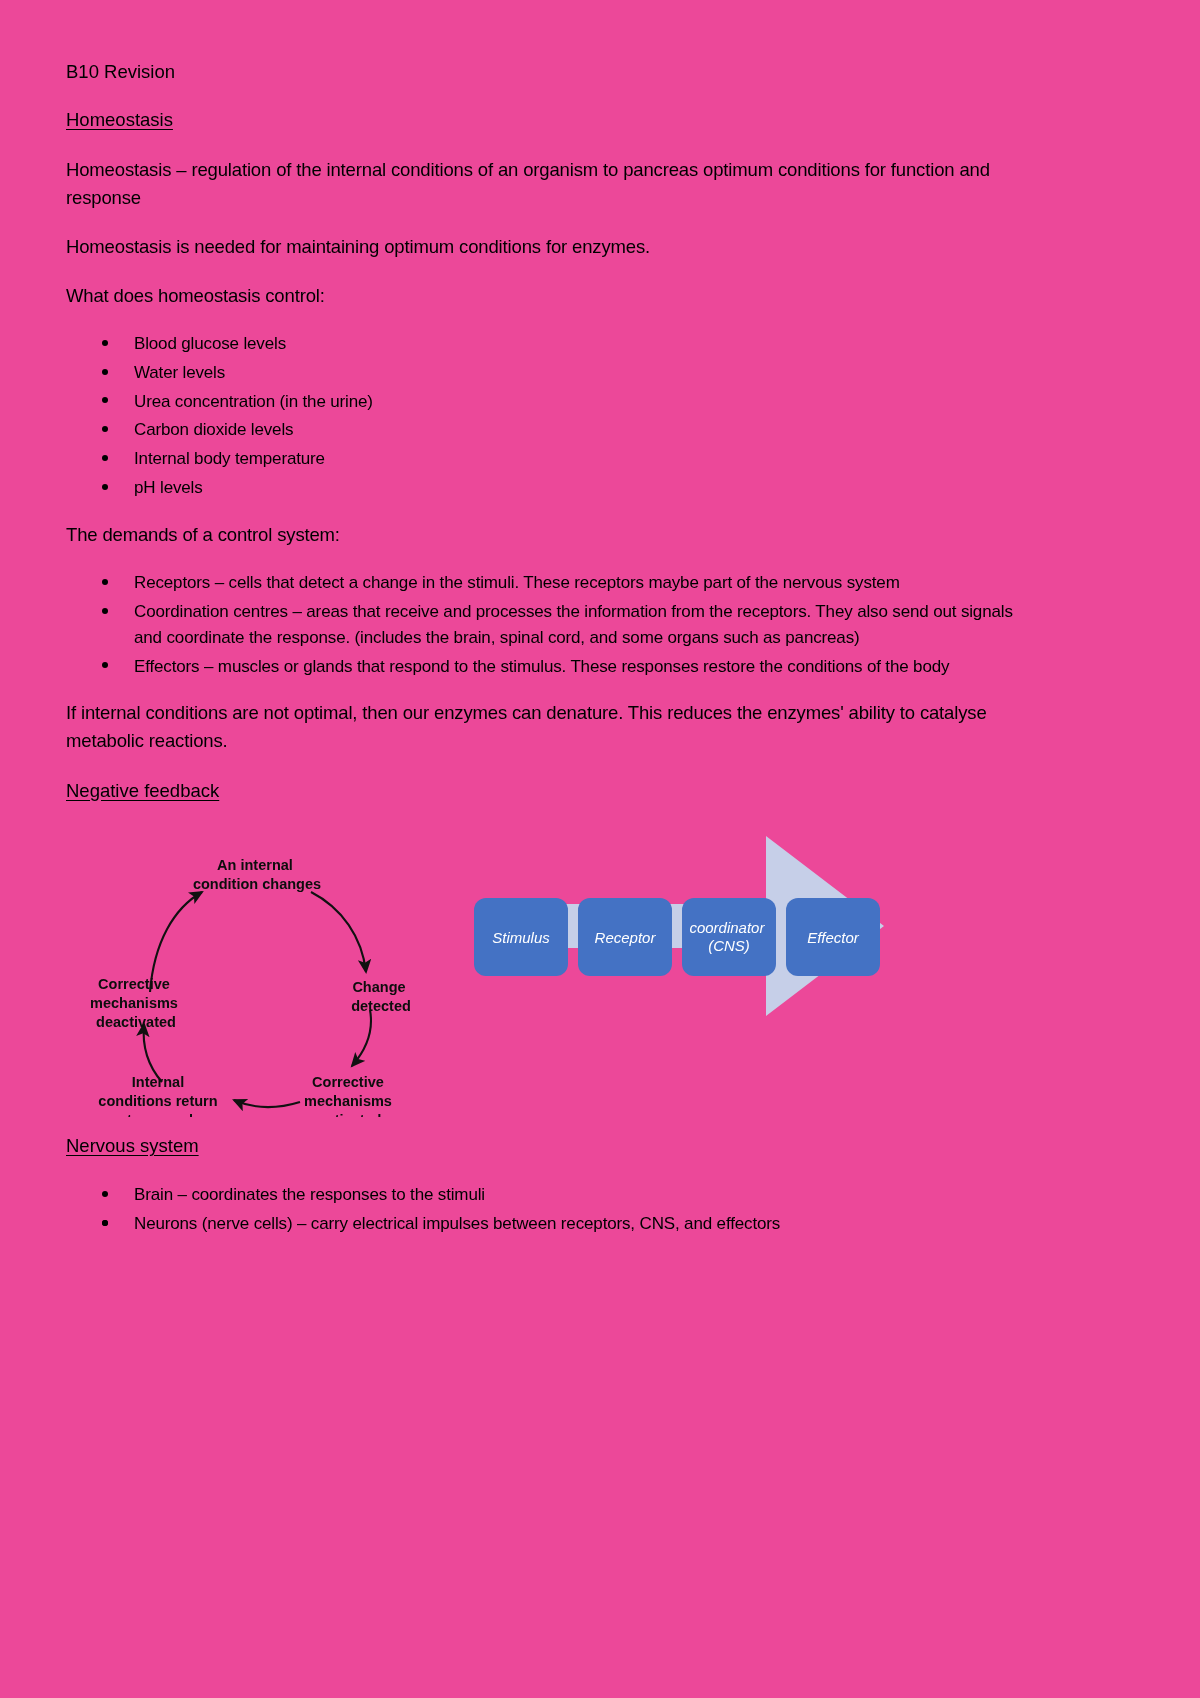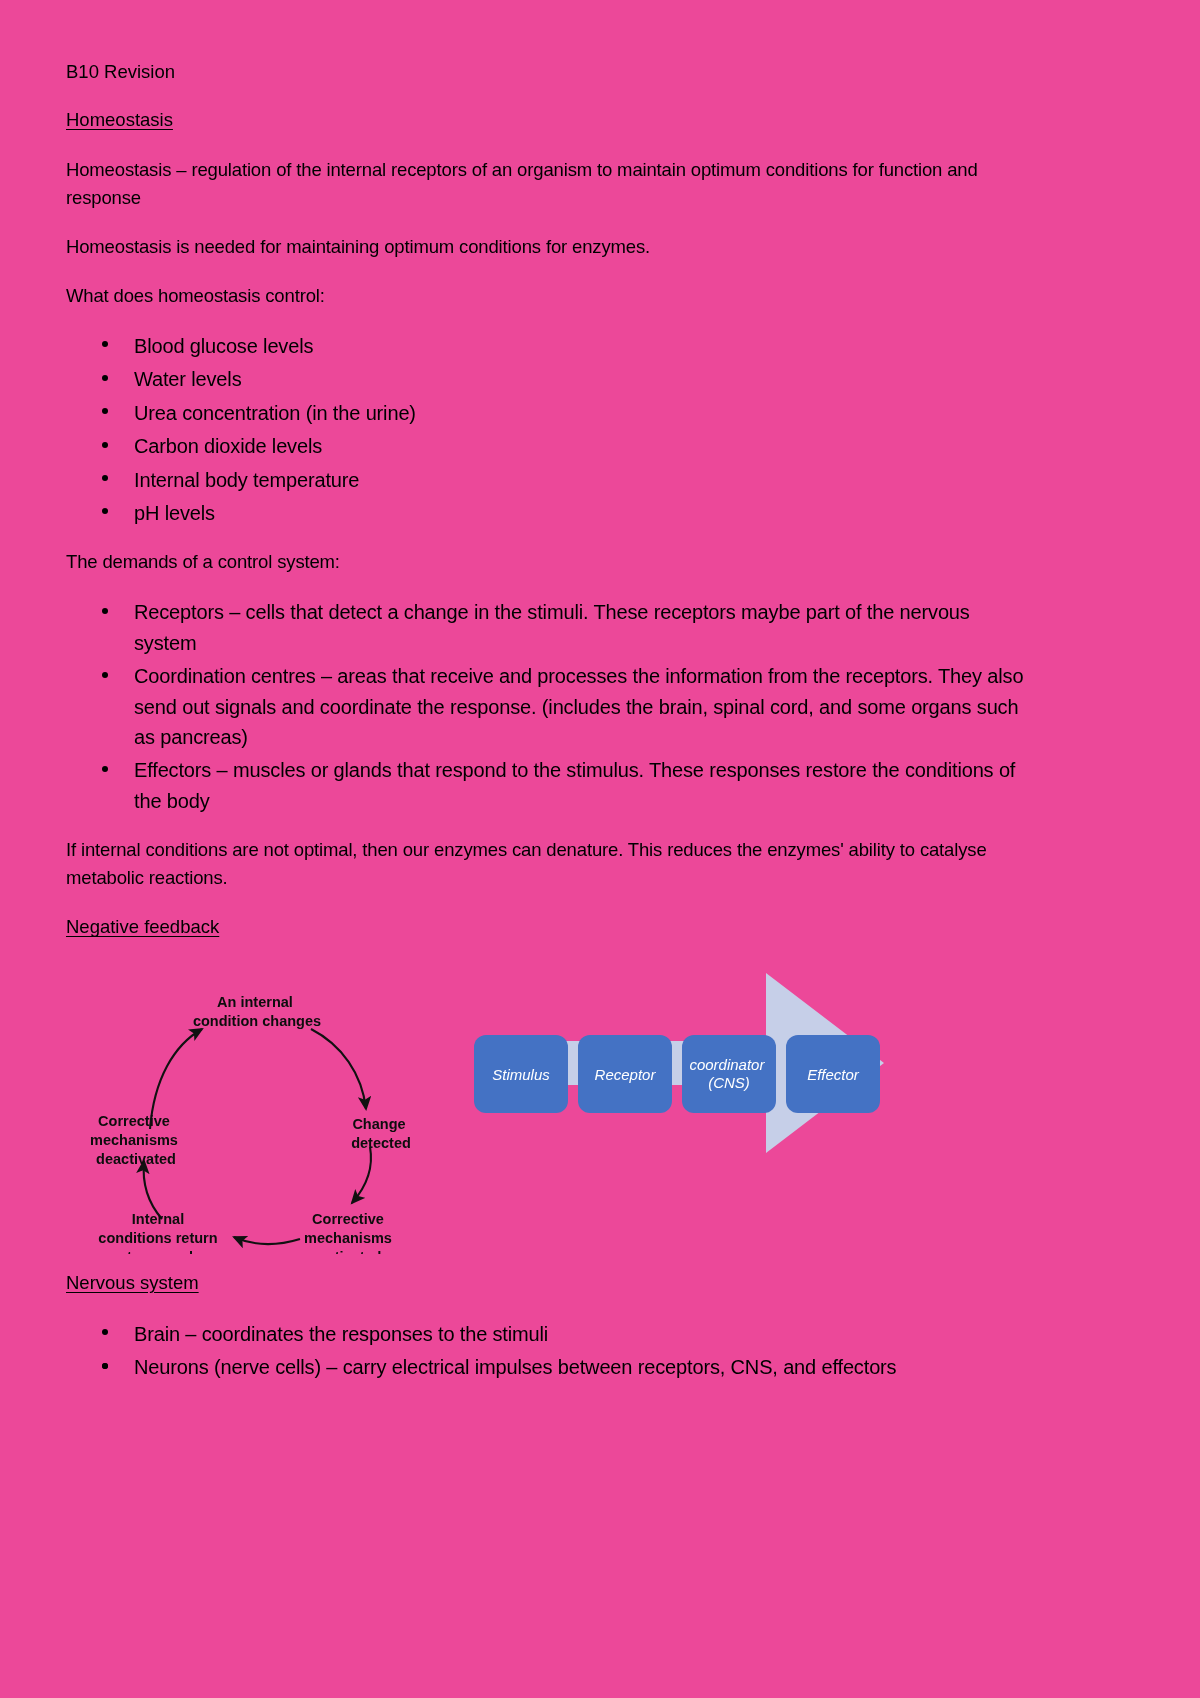--- a/index.html
+++ b/index.html
@@ -44,21 +44,21 @@
   }
   ul.bullets {
     margin: 0 0 20px 0;
     padding: 0;
     list-style: none;
   }
   ul.bullets > li {
     position: relative;
     padding-left: 68px;
     margin-bottom: 3px;
-    font-size: 20px;
+    font-size: 17px;
     line-height: 1.52;
     letter-spacing: -0.15px;
   }
   ul.bullets > li .dot {
     position: absolute;
     left: 36px;
     top: 0.52em;
     width: 6px;
     height: 6px;
     background: #000;
@@ -109,21 +109,21 @@
 </head>
 <body>
 
 <div class="page">
   <div class="content">
 
     <p class="title">B10 Revision</p>
 
     <p class="heading-underline">Homeostasis</p>
 
-    <p class="para">Homeostasis – regulation of the internal receptors of an organism to maintain optimum conditions for function and response</p>
+    <p class="para">Homeostasis – regulation of the internal conditions of an organism to pancreas optimum conditions for function and response</p>
 
     <p class="para">Homeostasis is needed for maintaining optimum conditions for enzymes.</p>
 
     <p class="para">What does homeostasis control:</p>
 
     <ul class="bullets">
       <li><span class="dot"></span><span>Blood glucose levels</span></li>
       <li><span class="dot"></span><span>Water levels</span></li>
       <li><span class="dot"></span><span>Urea concentration (in the urine)</span></li>
       <li><span class="dot"></span><span>Carbon dioxide levels</span></li>

